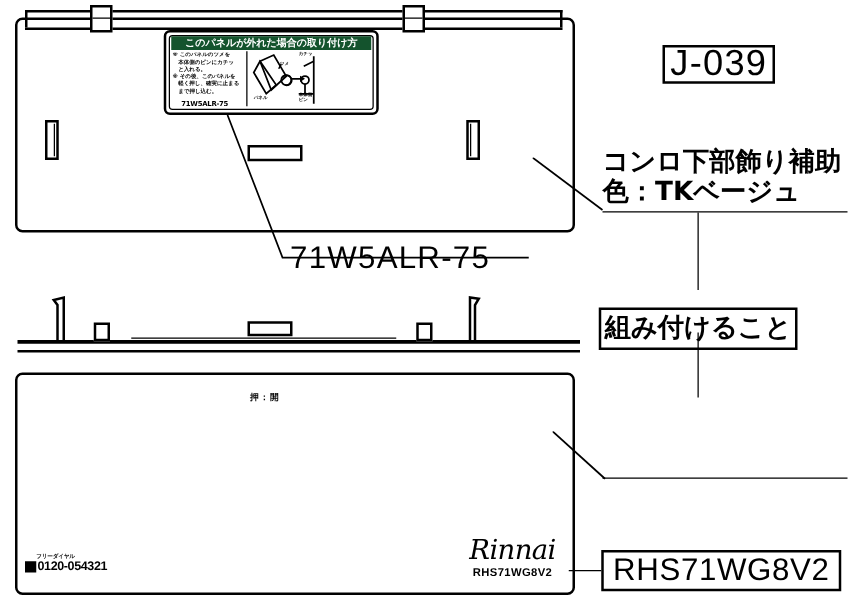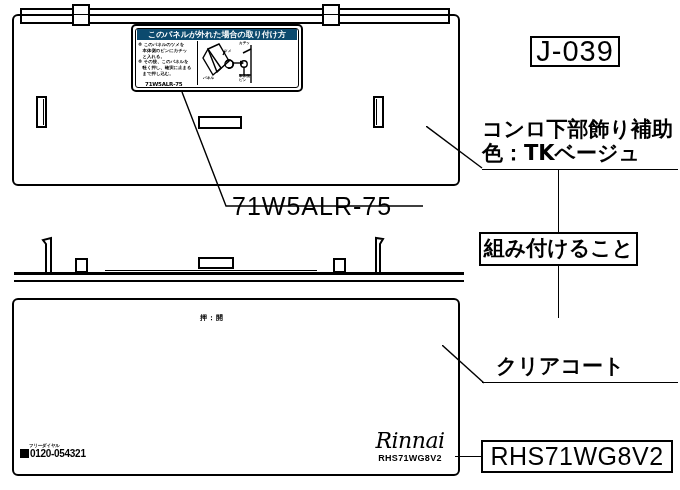--- a/index.html
+++ b/index.html
@@ -31,21 +31,21 @@
           font-family:"Liberation Sans",sans-serif;}
   .modelno{font-size:25px;letter-spacing:0.5px;font-family:"Liberation Sans",sans-serif;}
   .jcode{font-size:29px;letter-spacing:1px;font-family:"Liberation Sans",sans-serif;}
 
   
   #warn-label{position:absolute;border:2px solid #000;border-radius:5px;background:#fff;
               box-sizing:border-box;}
   #warn-label .inner{position:absolute;left:2px;top:2px;right:2px;bottom:2px;
               border:1px solid #000;border-radius:3px;box-sizing:border-box;}
   .warn-title{position:absolute;left:4px;right:4px;top:3px;height:11px;
-              background:#0c4a6e;color:#fff;font-size:8px;font-weight:700;
+              background:#14532d;color:#fff;font-size:8px;font-weight:700;
               font-family:"DejaVu Sans",sans-serif;text-align:center;
               line-height:11px;overflow:hidden;white-space:nowrap;}
   .warn-body{position:absolute;left:5px;top:16px;width:56px;font-size:4.4px;
              font-weight:700;line-height:1.32;font-family:"DejaVu Sans",sans-serif;
              overflow:hidden;white-space:pre-wrap;}
   .warn-sep{position:absolute;left:64px;top:15px;width:1px;height:44px;background:#000;}
   .warn-code{position:absolute;left:12px;bottom:3px;font-size:5.5px;font-weight:700;
              font-family:"DejaVu Sans",sans-serif;letter-spacing:-0.2px;}
   .warn-fig{position:absolute;left:66px;top:15px;width:56px;height:46px;}
   .figtxt{position:absolute;font-size:3.6px;font-weight:700;
@@ -178,27 +178,26 @@
 
   <div class="ann jp" style="left:482px;top:142px;">色：TKベージュ</div>
   <div class="ann jp" style="left:482px;top:118px;">コンロ下部飾り補助</div>
   <div class="thin-h" style="left:482px;top:169px;width:196px;"></div>
   <svg class="abs" style="left:426px;top:126px;width:60px;height:46px;" viewBox="0 0 60 46">
     <polyline points="0,0 56,42" fill="none" stroke="#000" stroke-width="1.4"></polyline>
   </svg>
 
   <div class="thin-v" style="left:558px;top:170px;height:62px;"></div>
 
-  <div class="boxed" style="left:479px;top:232px;width:159px;height:34px;justify-content:center;">
+  <div class="boxed" style="left:479px;top:246px;width:159px;height:34px;justify-content:center;">
     <span class="ann jp" style="position:static;">組み付けること</span>
   </div>
 
   <div class="thin-v" style="left:558px;top:266px;height:52px;"></div>
 
-  <div class="ann jp" style="left:496px;top:355px;">クリアコート</div>
   <div class="thin-h" style="left:482px;top:382px;width:196px;"></div>
   <svg class="abs" style="left:442px;top:345px;width:48px;height:42px;" viewBox="0 0 48 42">
     <polyline points="0,0 42,38" fill="none" stroke="#000" stroke-width="1.4"></polyline>
   </svg>
 
   <div class="thin-h" style="left:455px;top:456px;width:28px;"></div>
   <div class="boxed" style="left:481px;top:440px;width:192px;height:33px;">
     <span class="modelno">RHS71WG8V2</span>
   </div>
 

